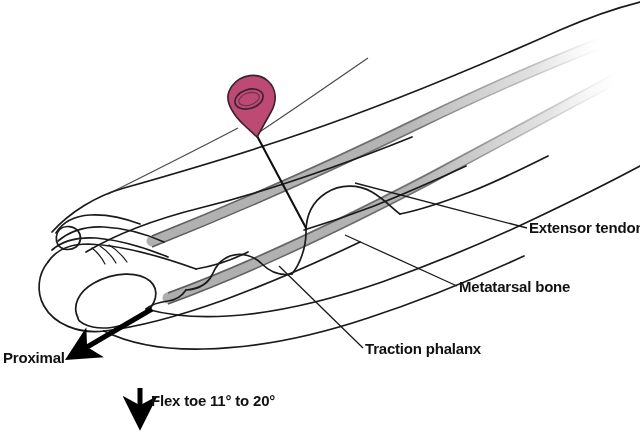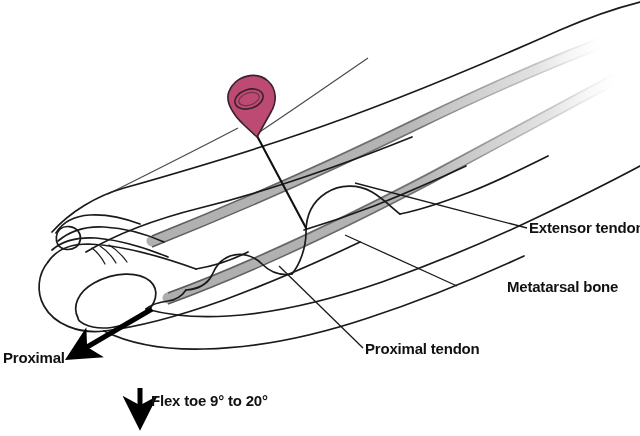--- a/index.html
+++ b/index.html
@@ -29,21 +29,21 @@
     position: absolute;
     font-family: "Liberation Sans", sans-serif;
     font-size: 15px;
     font-weight: 600;
     color: #111111;
     white-space: nowrap;
     letter-spacing: -0.2px;
     line-height: 1;
   }
   #label-extensor-tendon { left: 529px; top: 220px; }
-  #label-metatarsal-bone { left: 459px; top: 279px; margin-left: 48px; }
+  #label-metatarsal-bone { left: 459px; top: 279px; }
   #label-proximal-phalanx { left: 365px; top: 341px; }
   #label-traction { left: 3px; top: 350px; }
   #label-flex-toe { left: 151px; top: 393px; }
 </style>
 </head>
 <body>
 
 <div id="figure-root">
 
   <svg id="figure-svg" viewBox="0 0 640 436" xmlns="http://www.w3.org/2000/svg">
@@ -167,19 +167,19 @@
       <line x1="152" y1="309" x2="70" y2="357" stroke="#000000" stroke-width="5" marker-end="url(#arrowHeadThick)"></line>
       <line x1="140" y1="388" x2="140" y2="425" stroke="#000000" stroke-width="5" marker-end="url(#arrowHeadThick)"></line>
     </g>
 
   </svg>
 
   <div class="anno-label" id="label-extensor-tendon">Extensor tendon</div>
 
   <div class="anno-label" id="label-metatarsal-bone">Metatarsal bone</div>
 
-  <div class="anno-label" id="label-proximal-phalanx">Proximal tendon</div>
+  <div class="anno-label" id="label-proximal-phalanx">Traction phalanx</div>
 
   <div class="anno-label" id="label-traction">Proximal</div>
 
-  <div class="anno-label" id="label-flex-toe">Flex toe 9° to 20°</div>
+  <div class="anno-label" id="label-flex-toe">Flex toe 11° to 20°</div>
 
 </div>
 
 </body></html>

